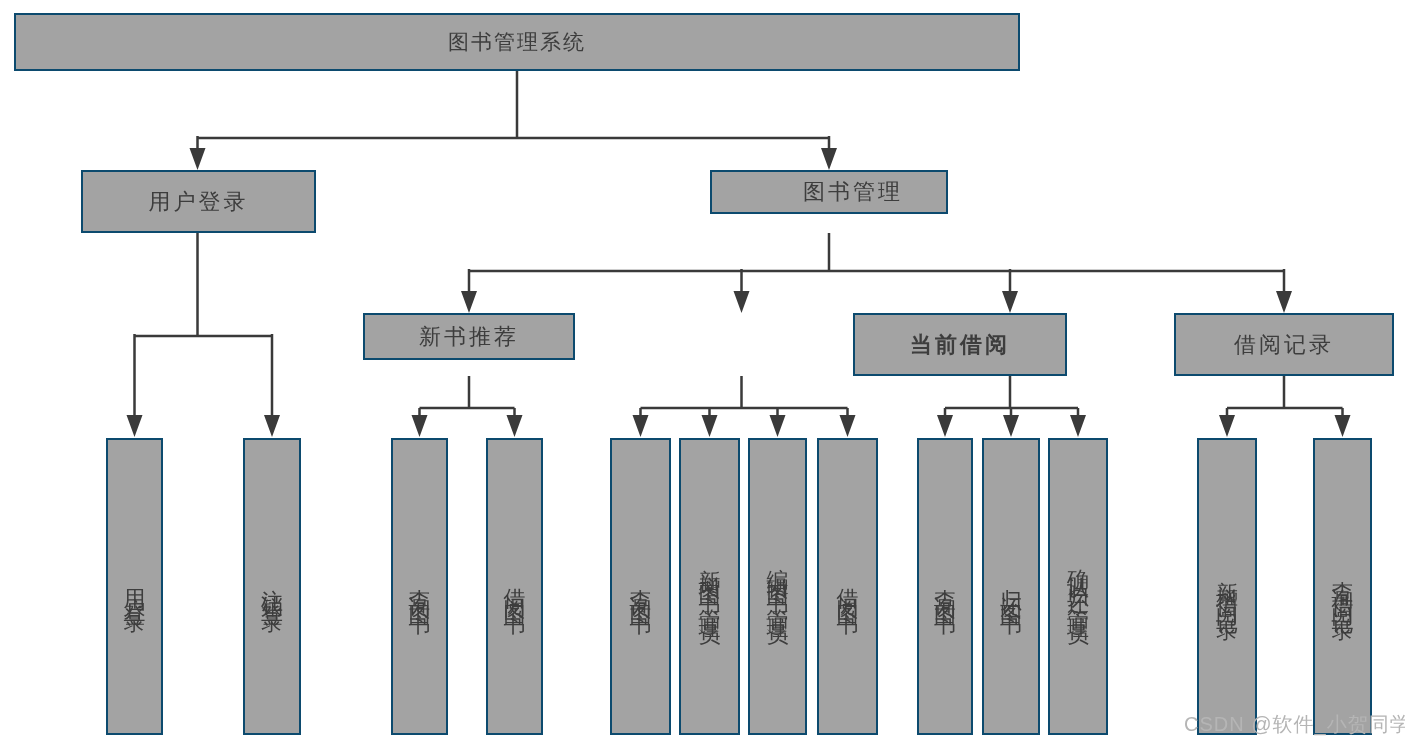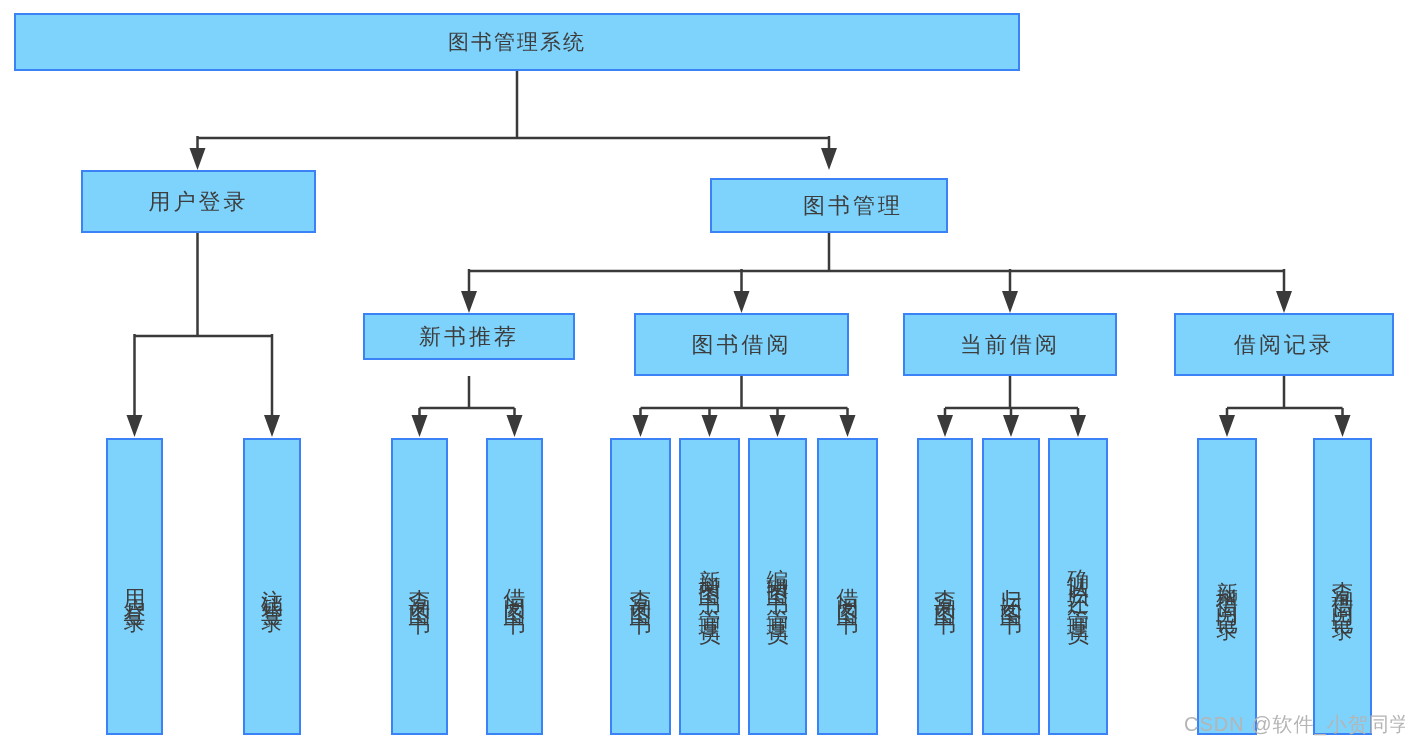--- a/index.html
+++ b/index.html
@@ -10,22 +10,22 @@
     font-family:"Liberation Sans","DejaVu Sans",sans-serif;
     color:#3d3d3d;
     overflow:hidden;
   }
   svg.connectors{position:absolute;left:0;top:0;width:1405px;height:747px;}
   svg.connectors path.lines{fill:none;stroke:#3a3a3a;stroke-width:2.5;}
   svg.connectors path.arrows{fill:#3a3a3a;stroke:none;}
   .node{
     position:absolute;
     box-sizing:border-box;
-    border:2px solid #3b82f6;
-    background:#7dd3fc;
+    border:2px solid #0c4a6e;
+    background:#a3a3a3;
     display:flex;align-items:center;justify-content:center;
   }
   .h-node .lbl{
     font-size:22px;letter-spacing:3px;white-space:nowrap;color:#3d3d3d;
   }
   .root-node .lbl{font-size:21px;letter-spacing:2px;}
   .v-node .lbl{
     writing-mode:vertical-rl;
     text-orientation:mixed;
     font-size:22px;
@@ -93,31 +93,28 @@
     </g>
   </svg>
 
   <div class="node h-node root-node" style="left:14px;top:13px;width:1006px;height:58px;">
     <span class="lbl">图书管理系统</span>
   </div>
 
   <div class="node h-node" style="left:81px;top:170px;width:235px;height:63px;">
     <span class="lbl">用户登录</span>
   </div>
-  <div class="node h-node" style="left:710px;top:178px;width:238px;height:55px;padding-left:48px;">
+  <div class="node h-node" style="left:710px;top:170px;width:238px;height:44px;padding-left:48px;">
     <span class="lbl">图书管理</span>
   </div>
 
   <div class="node h-node" style="left:363px;top:313px;width:212px;height:47px;">
     <span class="lbl">新书推荐</span>
   </div>
-  <div class="node h-node" style="left:634px;top:313px;width:215px;height:63px;">
-    <span class="lbl">图书借阅</span>
-  </div>
-  <div class="node h-node" style="left:903px;top:313px;width:214px;height:63px;">
+  <div class="node h-node" style="left:853px;top:313px;width:214px;height:63px;font-weight:bold;">
     <span class="lbl">当前借阅</span>
   </div>
   <div class="node h-node" style="left:1174px;top:313px;width:220px;height:63px;">
     <span class="lbl">借阅记录</span>
   </div>
 
   <div class="node v-node" style="left:106px;top:438px;width:57px;height:297px;">
     <span class="lbl">用户登录</span>
   </div>
   <div class="node v-node" style="left:243px;top:438px;width:58px;height:297px;">

